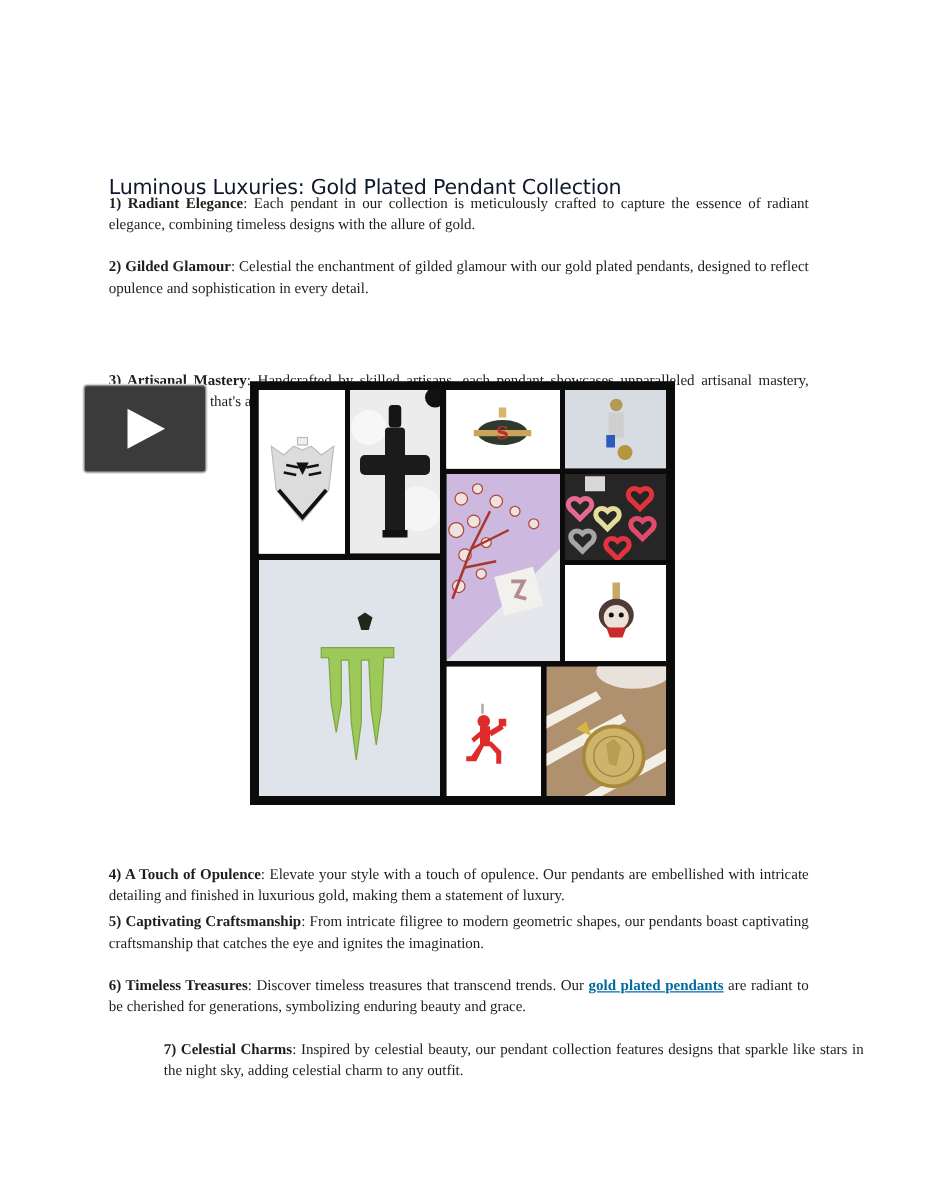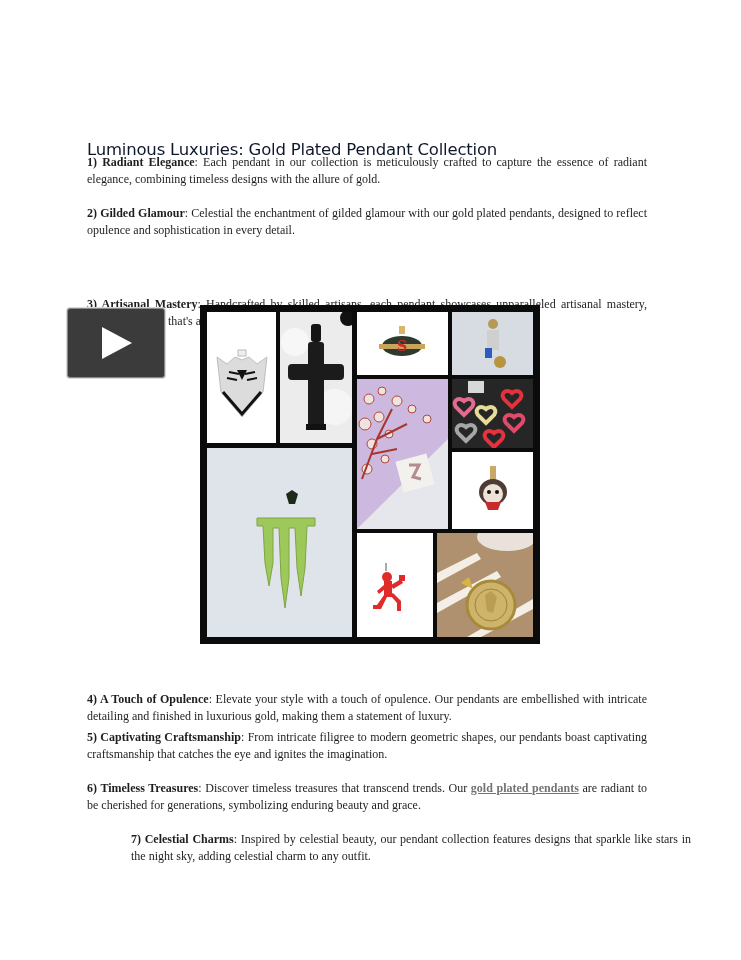--- a/index.html
+++ b/index.html
@@ -32,21 +32,21 @@
       width: 560px;
       font-size: 12px;
       line-height: 17.2px;
       text-align: justify;
       color: #1e1e1e;
     }
     .para .head {
       font-weight: bold;
     }
     .para a {
-      color: #737373;
+      color: #0369a1;
       font-weight: bold;
       text-decoration: underline;
     }
     .p1 { top: 154px; }
     .p2 { top: 205px; }
     .p3 { top: 256px; margin-top: 40px; }
     .p4 { top: 675px; margin-top: 16px; }
     .p5 { top: 729px; }
     .p6 { top: 780px; }
     .p7 { top: 831px; margin-left: 44px; }

